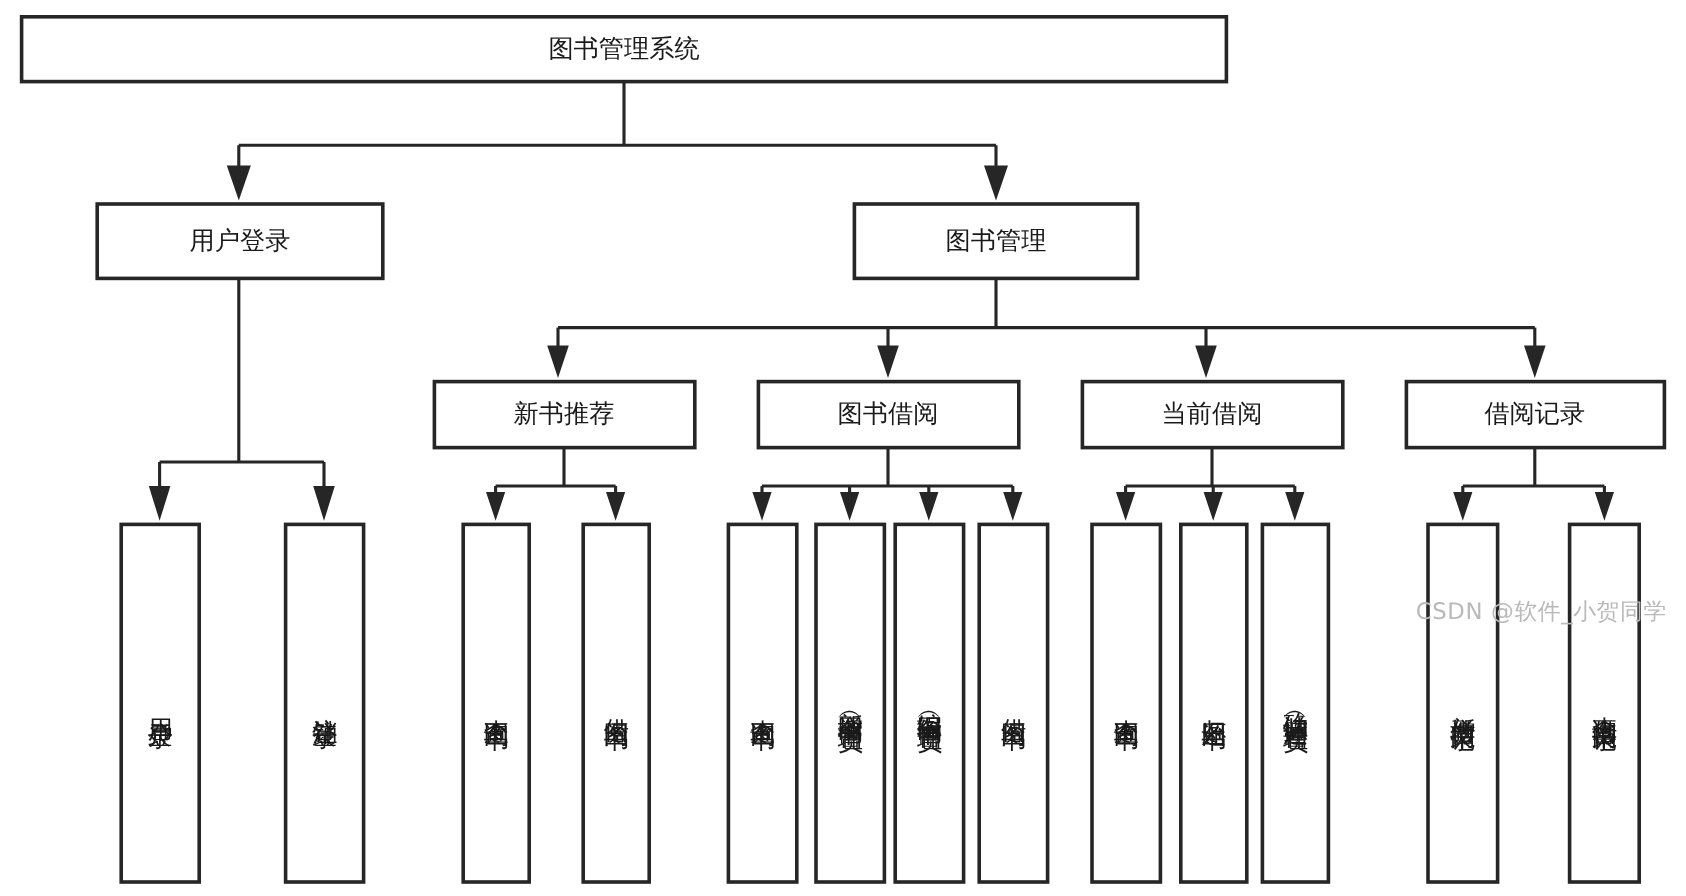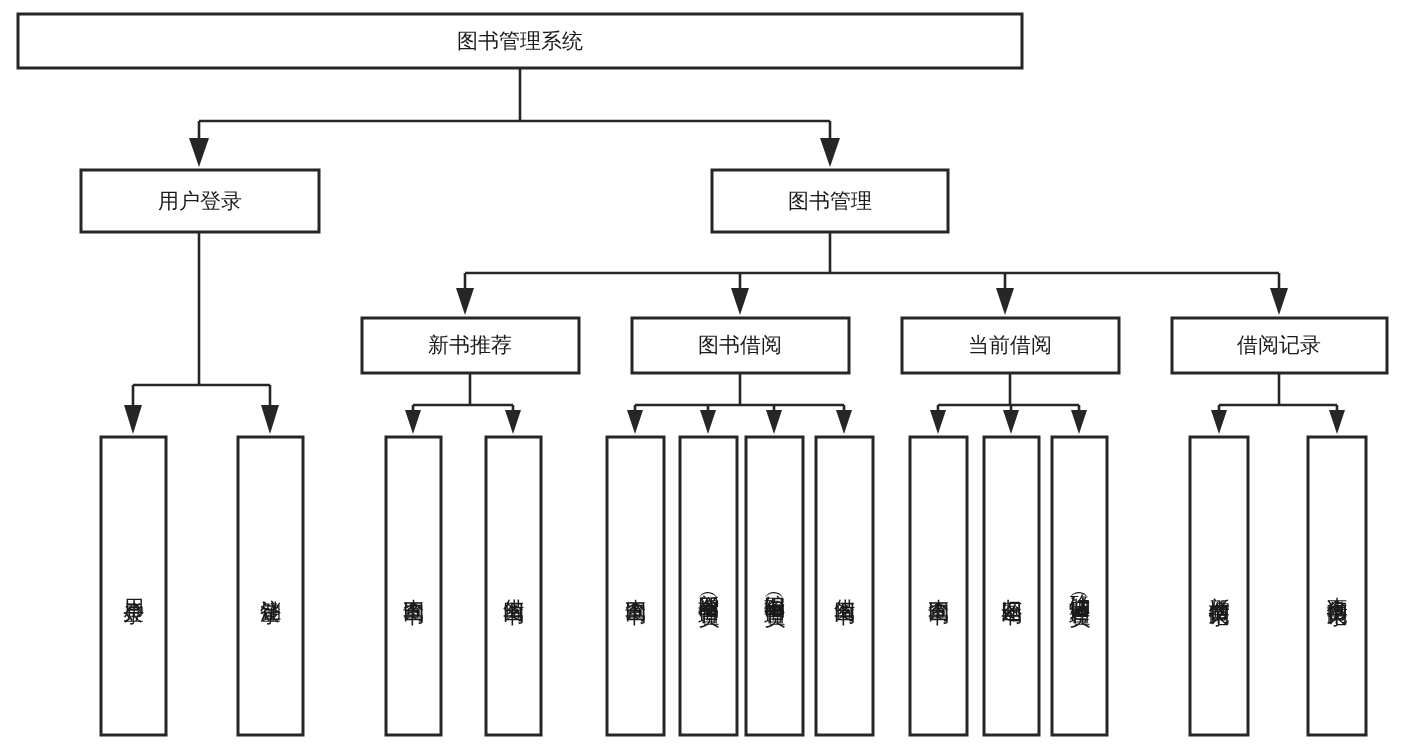--- a/index.html
+++ b/index.html
@@ -204,13 +204,14 @@
       <div class="vlabel" style="left: 680px; top: 437px; width: 57px; height: 298px;">新增图书（管理员）</div>
       <div class="vlabel" style="left: 746px; top: 437px; width: 57px; height: 298px;">编辑图书（管理员）</div>
       <div class="vlabel" style="left: 816px; top: 437px; width: 57px; height: 298px;">借阅图书</div>
       <div class="vlabel" style="left: 910px; top: 437px; width: 57px; height: 298px;">查询图书</div>
       <div class="vlabel" style="left: 984px; top: 437px; width: 55px; height: 298px;">归还图书</div>
       <div class="vlabel" style="left: 1052px; top: 437px; width: 55px; height: 298px;">确认归还（管理员）</div>
       <div class="vlabel" style="left: 1190px; top: 437px; width: 58px; height: 298px;">新增借阅记录</div>
       <div class="vlabel" style="left: 1308px; top: 437px; width: 58px; height: 298px;">查询借阅记录</div>
     </div>
 
+  <div class="watermark">CSDN @软件_小贺同学</div>
 </div>
 
 </body></html>

